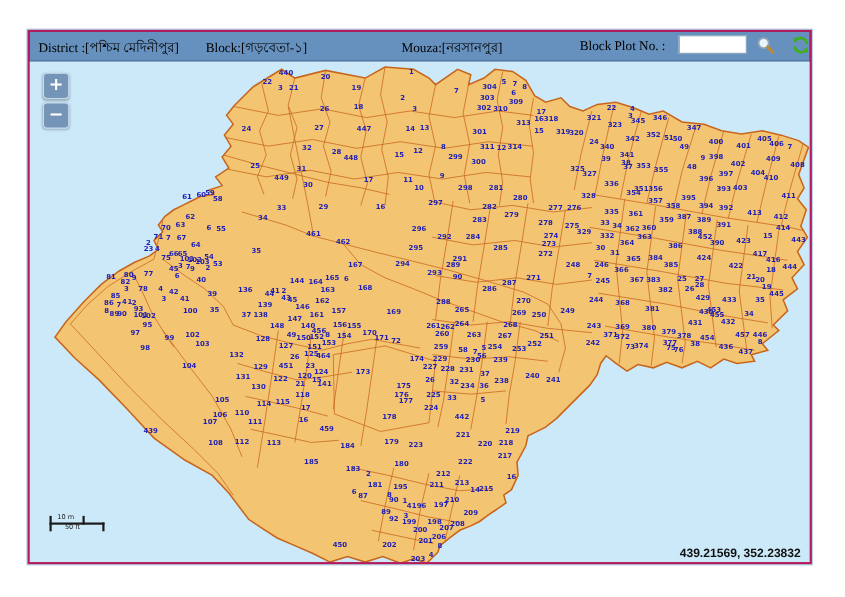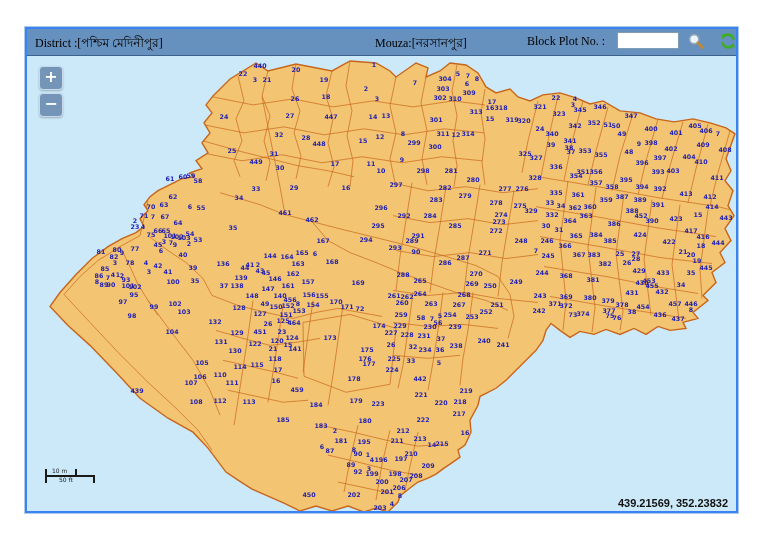--- a/index.html
+++ b/index.html
@@ -1,26 +1,26 @@
 <!DOCTYPE html>
 <html><head>
 <meta charset="utf-8">
 <style>
   html,body{margin:0;padding:0;background:#ffffff;}
   body{width:768px;height:543px;position:relative;font-family:"Liberation Serif",serif;}
   .app-window{
     position:absolute;left:25px;top:27px;width:709px;height:482px;
-    border:2px solid #3b82f6;outline:1px solid #aecbe6;background:#000000;
+    border:2px solid #be185d;outline:1px solid #aecbe6;background:#000000;
   }
   .header-bar{
     position:relative;height:26px;background:#6690bd;border-bottom:1px solid #3c628c;
     font-size:12px;color:#000;
   }
   .header-bar .hitem{position:absolute;top:5px;white-space:nowrap;}
-  #district{left:8px;} #block{left:160px;} #mouza{left:348px;} #searchlabel{left:500px;}
+  #district{left:8px;} #block{left:160px;} #mouza{left:338px;} #searchlabel{left:500px;}
   .search-box{
     position:absolute;left:590px;top:3px;width:56px;height:15px;
     border:1px solid #7f9db9;background:#fff;font-size:11px;padding:0 2px;
   }
   .hicon{position:absolute;top:3px;width:18px;height:18px;cursor:pointer;}
   #search-go{left:660px;} #refresh{left:692px;}
   .map-area{position:relative;width:100%;height:455px;overflow:hidden;background:#cbe9f9;}
   #map-svg{position:absolute;left:0;top:0;width:100%;height:100%;}
   #map-svg text{font:bold 6.3px "DejaVu Sans",sans-serif;text-anchor:middle;}
   .zoom-ctl{position:absolute;left:12px;top:10px;z-index:5;}
@@ -42,20 +42,21 @@
     font:600 11px "Liberation Sans",sans-serif;color:#111;
   }
 </style>
 </head>
 <body>
 
 <div class="app-window">
 
   <div class="header-bar">
     <span class="hitem" id="district"><span>District :</span><span>[পশ্চিম মেদিনীপুর]</span></span>
+    <span class="hitem" id="block"><span>Block:</span><span>[গড়বেতা-১]</span></span>
     <span class="hitem" id="mouza"><span>Mouza:</span><span>[নরসানপুর]</span></span>
     <span class="hitem" id="searchlabel">Block Plot No. :</span>
     <input class="search-box" type="text" placeholder="" style="">
     <span class="hicon" id="search-go">
       <svg width="18" height="18" viewBox="0 0 18 18">
         <circle cx="7.2" cy="7.2" r="4.6" fill="#eaf5fc" stroke="#93a7b8" stroke-width="1.6"></circle>
         <line x1="10.8" y1="10.8" x2="15.6" y2="15.6" stroke="#c8882a" stroke-width="2.6" stroke-linecap="round"></line>
       </svg>
     </span>
     <span class="hicon" id="refresh">

